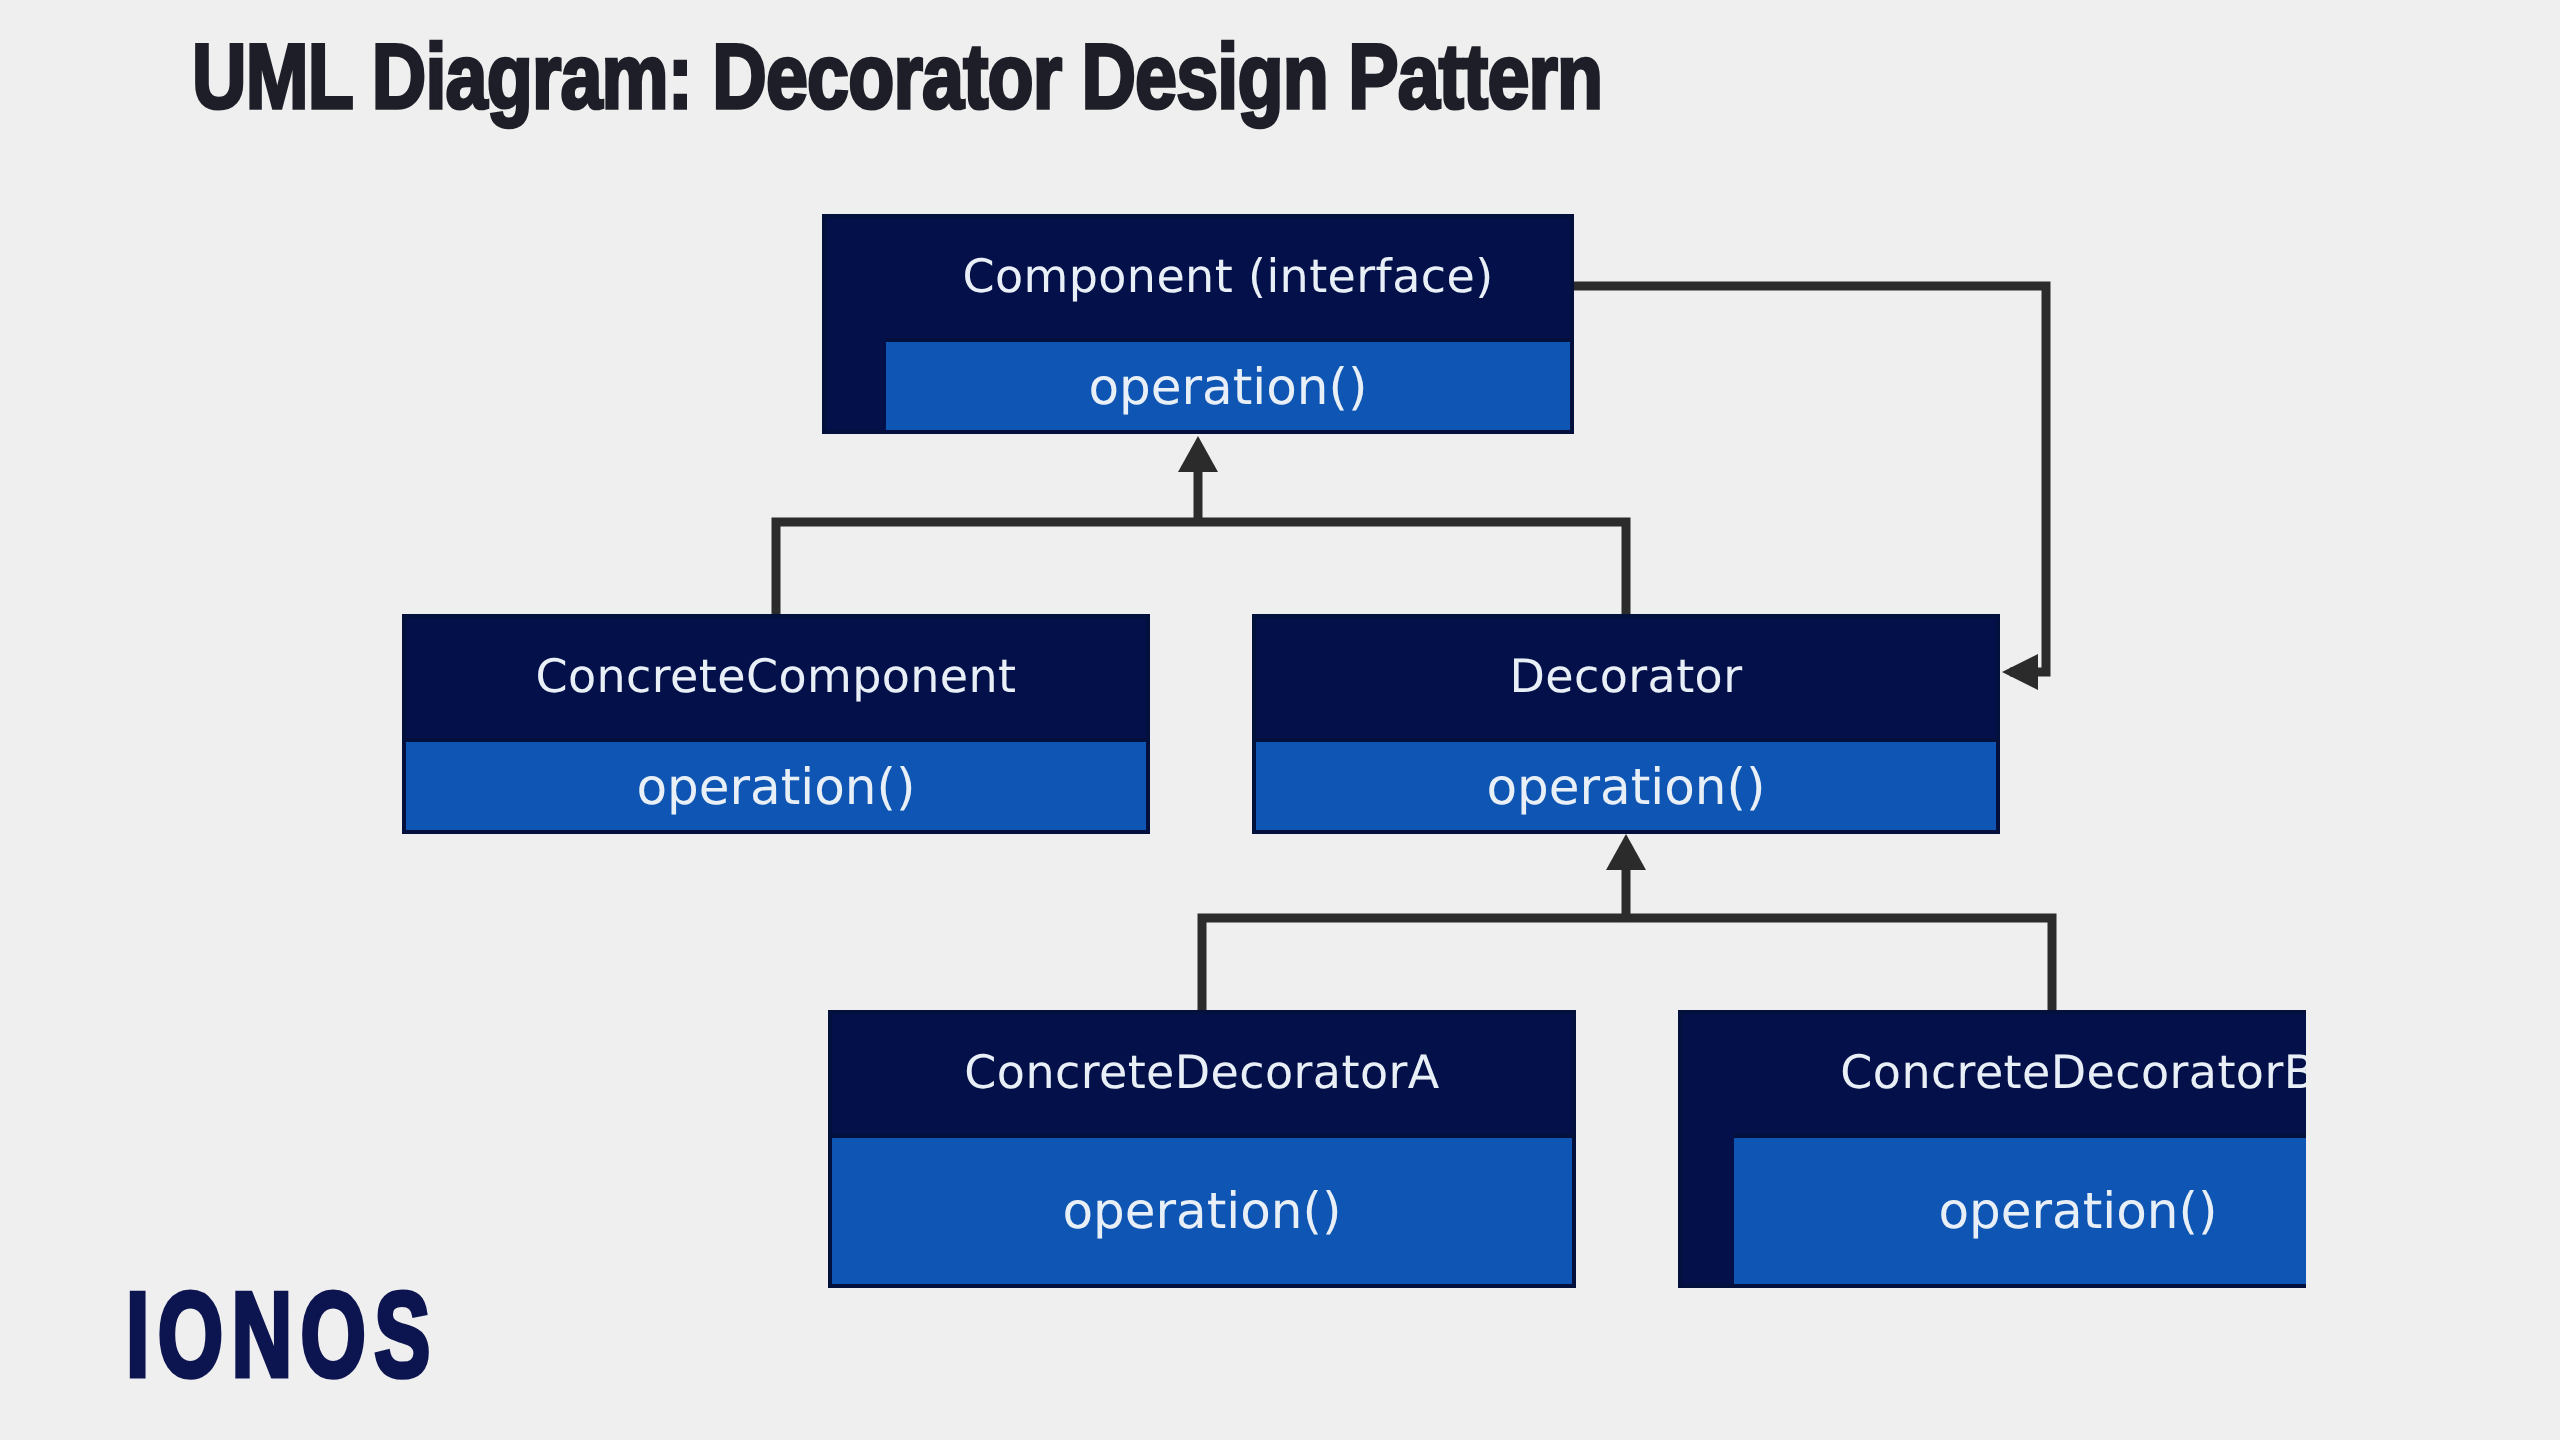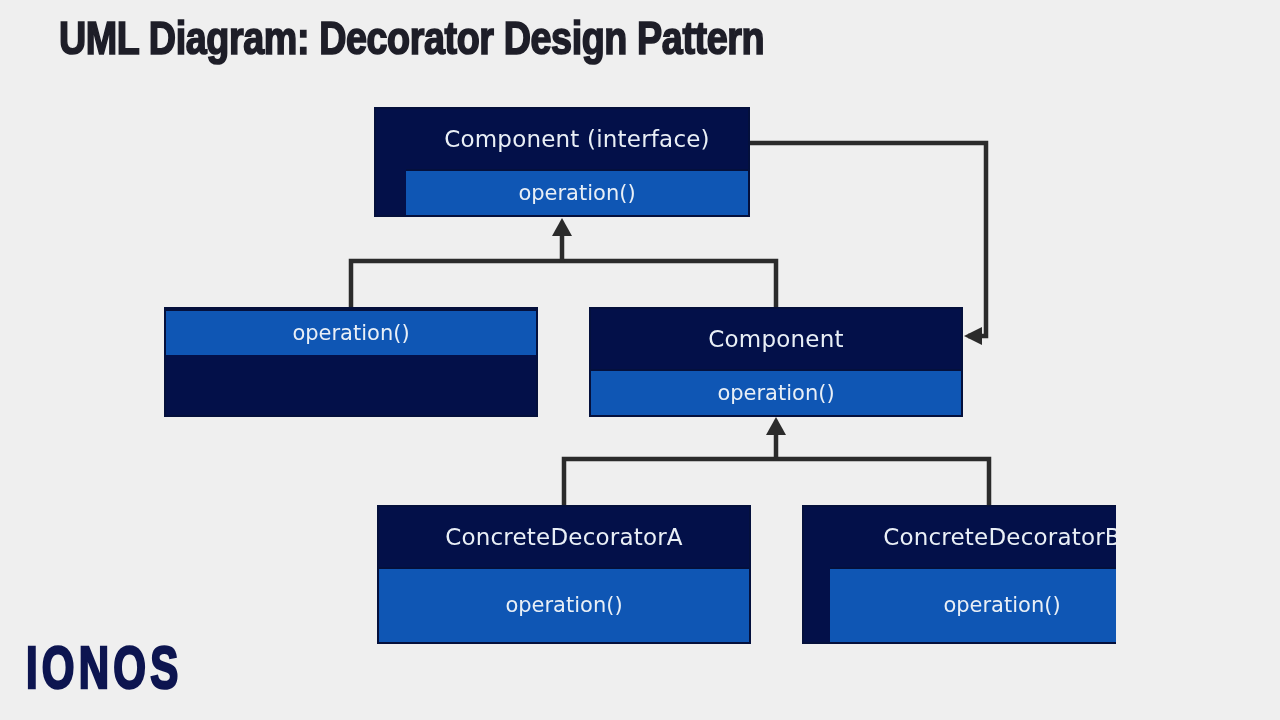--- a/index.html
+++ b/index.html
@@ -10,20 +10,21 @@
     --class-border:#04103C;
     --class-text:#E9EFF6;
     --connector:#2B2B2B;
     --logo-text:#0D1550;
   }
   html,body{margin:0;padding:0;}
   body{background:var(--background);font-family:"DejaVu Sans","Liberation Sans",sans-serif;}
   .stage{
     position:relative;width:1116px;height:720px;overflow:hidden;
     background:var(--background);
+    margin-left:37px;
   }
   .page-title{
     position:absolute;left:59px;top:13px;margin:0;
     font-family:"Liberation Sans",sans-serif;
     font-size:46px;font-weight:700;line-height:1.1;
     color:var(--title-text);
     letter-spacing:-0.5px;
     -webkit-text-stroke:1.7px currentColor;
     transform:scaleX(.82);transform-origin:left top;
     white-space:nowrap;
@@ -44,21 +45,21 @@
     box-sizing:border-box;height:60px;
     display:flex;align-items:center;justify-content:center;
     background:var(--class-header);
     font-size:23px;letter-spacing:.2px;
   }
   .uml-body{
     box-sizing:border-box;height:46px;
     display:flex;flex-direction:column;align-items:center;justify-content:center;
     background:var(--class-body);
     border-top:2px solid var(--class-border);
-    font-size:21px;line-height:27px;
+    font-size:25px;line-height:27px;
   }
   .uml-box.two-methods .uml-body{height:75px;}
   .box-component{left:374px;top:107px;width:376px;height:110px;padding-left:30px;}
   .box-concrete-component{left:164px;top:307px;width:374px;height:110px;}
   .box-decorator{left:589px;top:307px;width:374px;height:110px;}
   .box-concrete-decorator-a{left:377px;top:505px;width:374px;height:139px;}
   .box-concrete-decorator-b{left:802px;top:505px;width:374px;height:139px;padding-left:26px;}
   .brand-logo{
     position:absolute;left:26px;top:638px;
     font-family:"Liberation Sans",sans-serif;
@@ -92,27 +93,28 @@
   </svg>
 
   <div class="uml-box box-component">
     <div class="uml-header">Component (interface)</div>
     <div class="uml-body">
       <span>operation()</span>
     </div>
   </div>
 
   <div class="uml-box box-concrete-component">
+    <div class="uml-header">ConcreteComponent</div>
     <div class="uml-body">
       <span>operation()</span>
     </div>
   </div>
 
   <div class="uml-box box-decorator">
-    <div class="uml-header">Component</div>
+    <div class="uml-header">Decorator</div>
     <div class="uml-body">
       <span>operation()</span>
     </div>
   </div>
 
   <div class="uml-box box-concrete-decorator-a two-methods">
     <div class="uml-header">ConcreteDecoratorA</div>
     <div class="uml-body">
       <span>operation()</span>
     </div>

